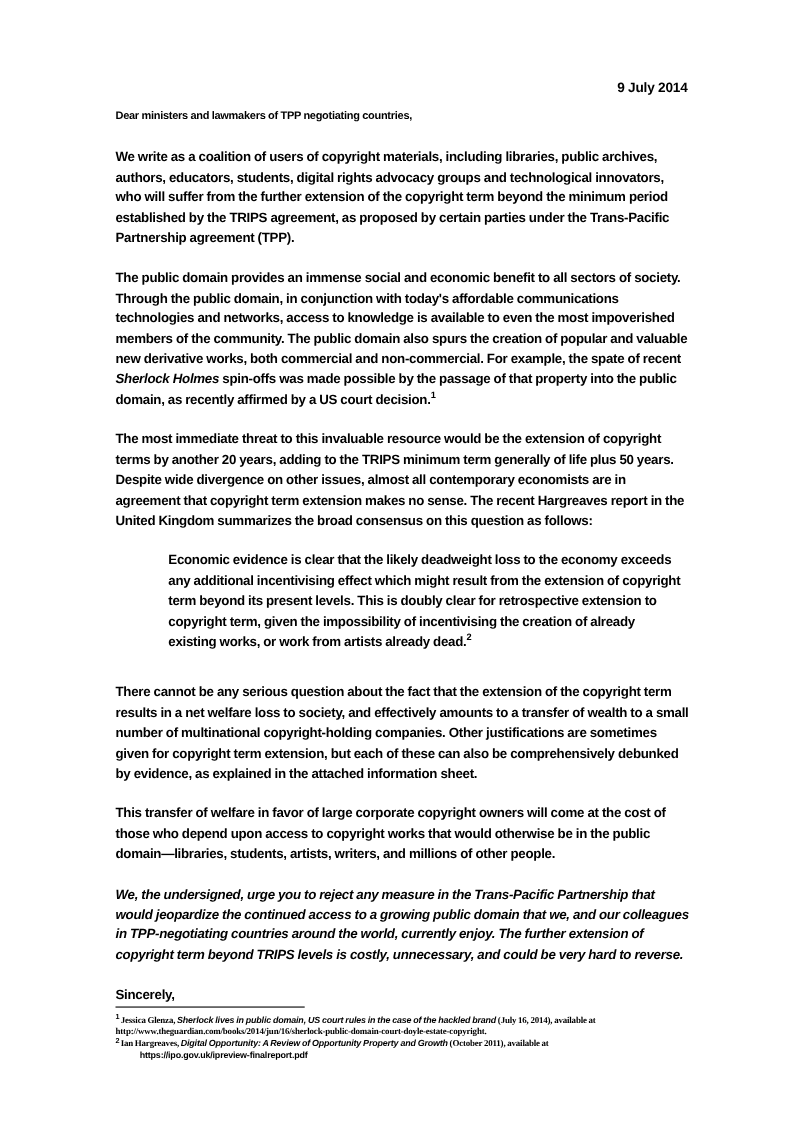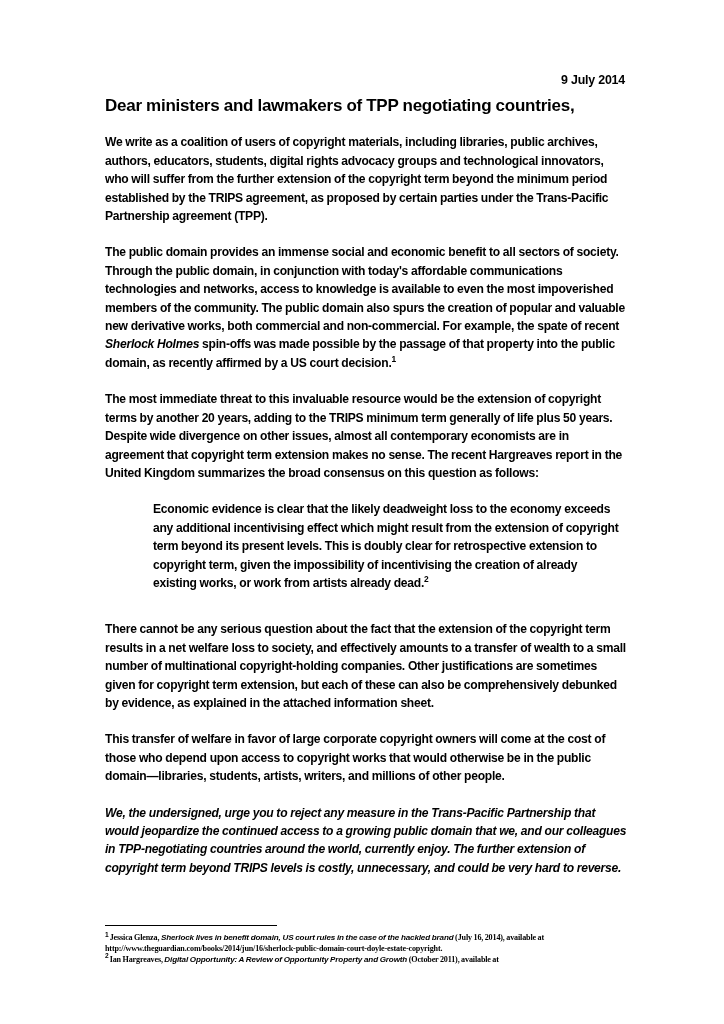--- a/index.html
+++ b/index.html
@@ -33,21 +33,21 @@
   .date-line {
     text-align: right;
     font-weight: 700;
     font-size: 12.4px;
     line-height: 16px;
     letter-spacing: -0.2px;
     margin: 0 4px 9px 0;
   }
   .salutation {
     font-weight: 700;
-    font-size: 17px;
+    font-size: 10px;
     line-height: 18.4px;
     letter-spacing: -0.25px;
     margin: 0 0 18px 0;
   }
   p.para {
     margin: 0 0 18px 0;
     text-align: left;
   }
   p.para:last-of-type {
     margin-bottom: 0;
@@ -137,27 +137,28 @@
     <p class="para">The most immediate threat to this invaluable resource would be the extension of copyright terms by another 20 years, adding to the TRIPS minimum term generally of life plus 50 years. Despite wide divergence on other issues, almost all contemporary economists are in agreement that copyright term extension makes no sense. The recent Hargreaves report in the United Kingdom summarizes the broad consensus on this question as follows:</p>
 
     <div class="blockquote"><span>Economic evidence is clear that the likely deadweight loss to the economy exceeds any additional incentivising effect which might result from the extension of copyright term beyond its present levels. This is doubly clear for retrospective extension to copyright term, given the impossibility of incentivising the creation of already existing works, or work from artists already dead.</span><sup class="fn-ref">2</sup></div>
 
     <p class="para">There cannot be any serious question about the fact that the extension of the copyright term results in a net welfare loss to society, and effectively amounts to a transfer of wealth to a small number of multinational copyright-holding companies. Other justifications are sometimes given for copyright term extension, but each of these can also be comprehensively debunked by evidence, as explained in the attached information sheet.</p>
 
     <p class="para">This transfer of welfare in favor of large corporate copyright owners will come at the cost of those who depend upon access to copyright works that would otherwise be in the public domain—libraries, students, artists, writers, and millions of other people.</p>
 
     <p class="para">We, the undersigned, urge you to reject any measure in the Trans-Pacific Partnership that would jeopardize the continued access to a growing public domain that we, and our colleagues in TPP-negotiating countries around the world, currently enjoy. The further extension of copyright term beyond TRIPS levels is costly, unnecessary, and could be very hard to reverse.</p>
 
+    <div class="closing">Sincerely,</div>
 
   </div>
 
   <div class="footnote-zone">
     <hr class="footnote-rule">
     <div class="footnotes">
 
-      <div class="footnote"><span class="fn-num">1</span><span class="plain">Jessica Glenza, </span><span class="title">Sherlock lives in benefit domain, US court rules in the case of the hackled brand</span><span class="plain"> (July 16, 2014), available at </span><span class="plain">http://www.theguardian.com/books/2014/jun/16/sherlock-public-domain-court-doyle-estate-copyright.</span></div>
+      <div class="footnote"><span class="fn-num">1</span><span class="plain">Jessica Glenza, </span><span class="title">Sherlock lives in public domain, US court rules in the case of the hackled brand</span><span class="plain"> (July 16, 2014), available at </span><span class="plain">http://www.theguardian.com/books/2014/jun/16/sherlock-public-domain-court-doyle-estate-copyright.</span></div>
 
-      <div class="footnote"><span class="fn-num">2</span><span class="plain">Ian Hargreaves, </span><span class="title">Digital Opportunity: A Review of Opportunity Property and Growth</span><span class="plain"> (October 2011), available at</span></div>
+      <div class="footnote"><span class="fn-num">2</span><span class="plain">Ian Hargreaves, </span><span class="title">Digital Opportunity: A Review of Opportunity Property and Growth</span><span class="plain"> (October 2011), available at</span><span class="url-indent">https://ipo.gov.uk/ipreview-finalreport.pdf</span></div>
 
     </div>
   </div>
 
 </div>
 
 </body></html>

